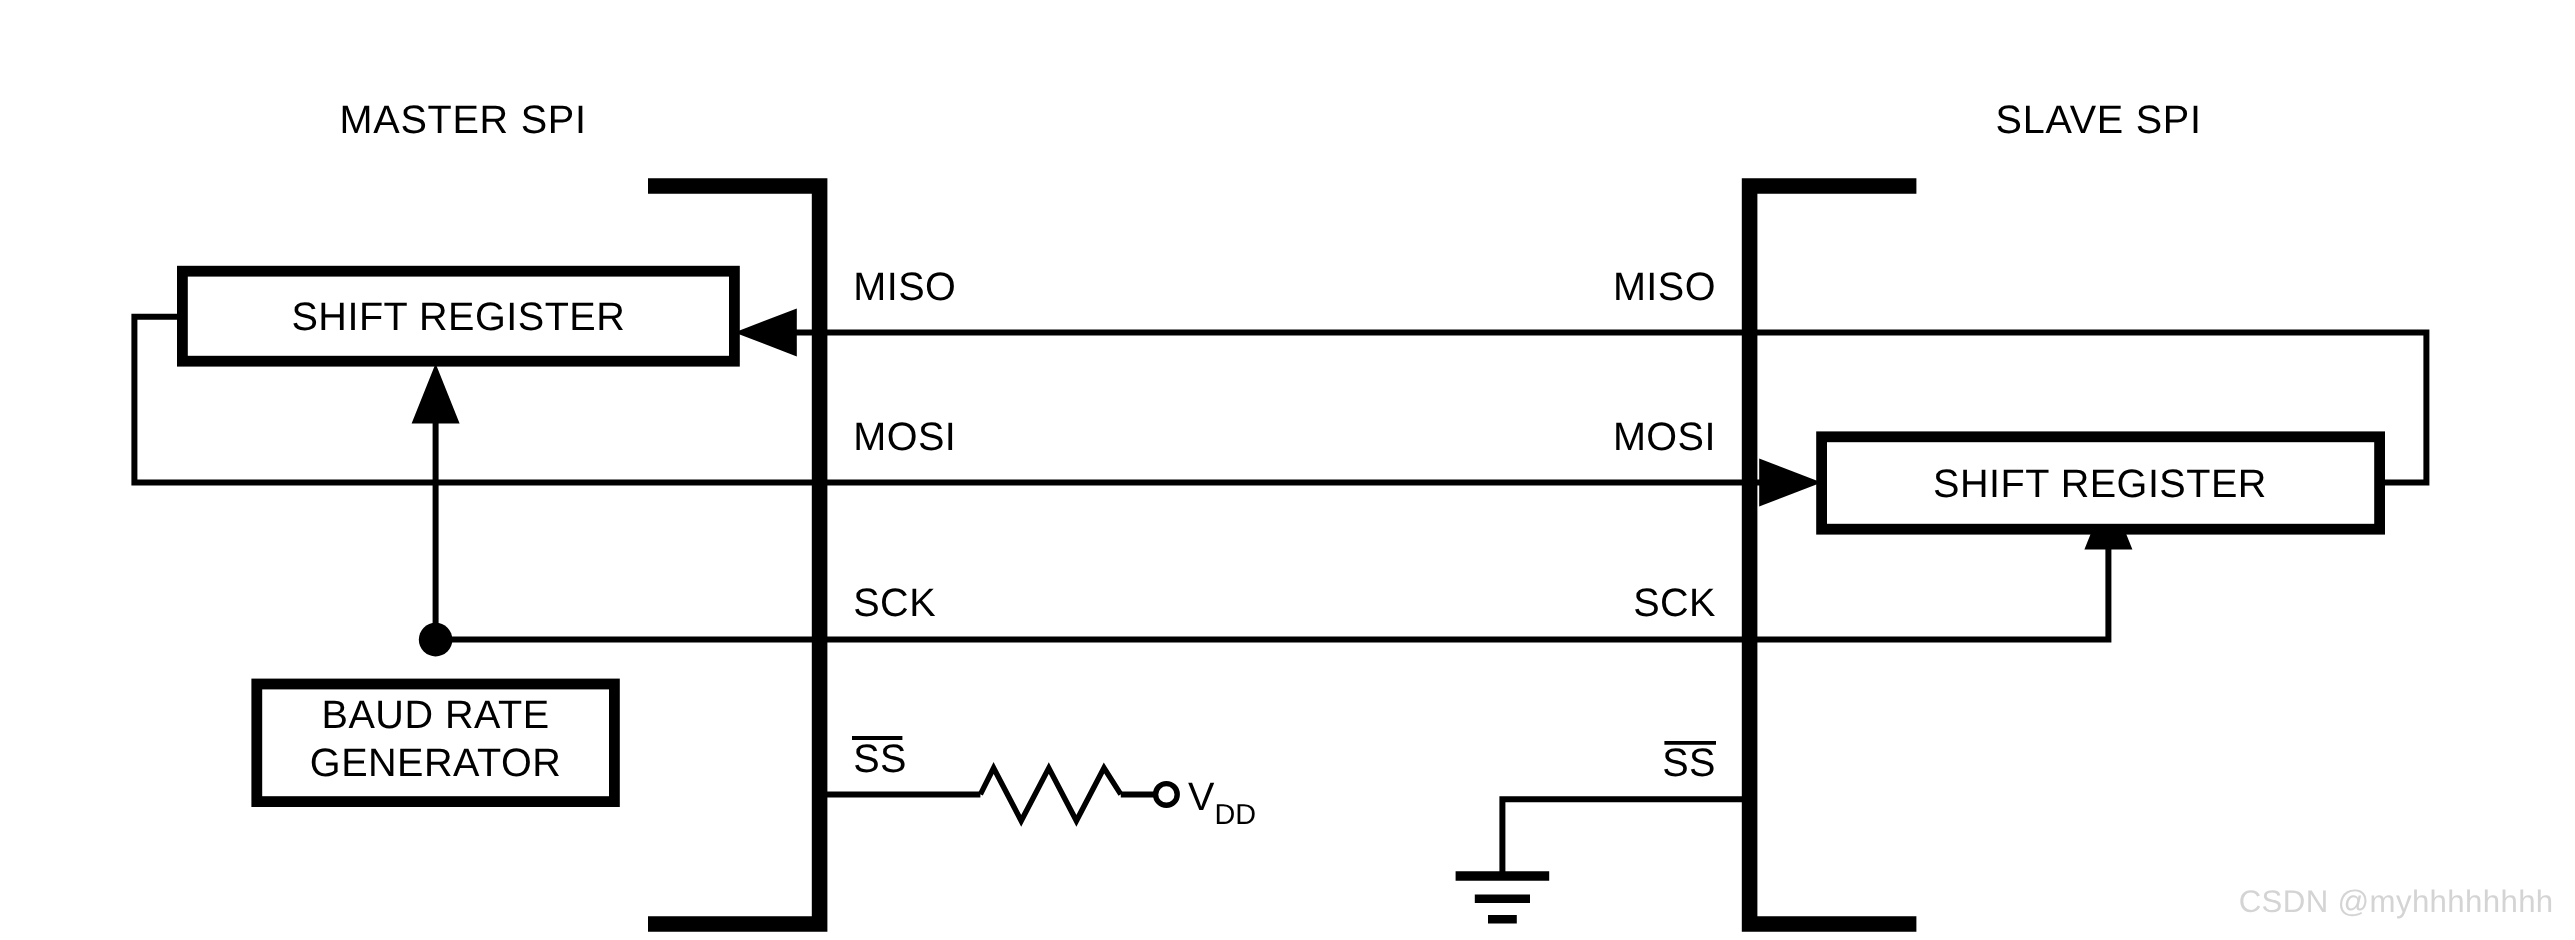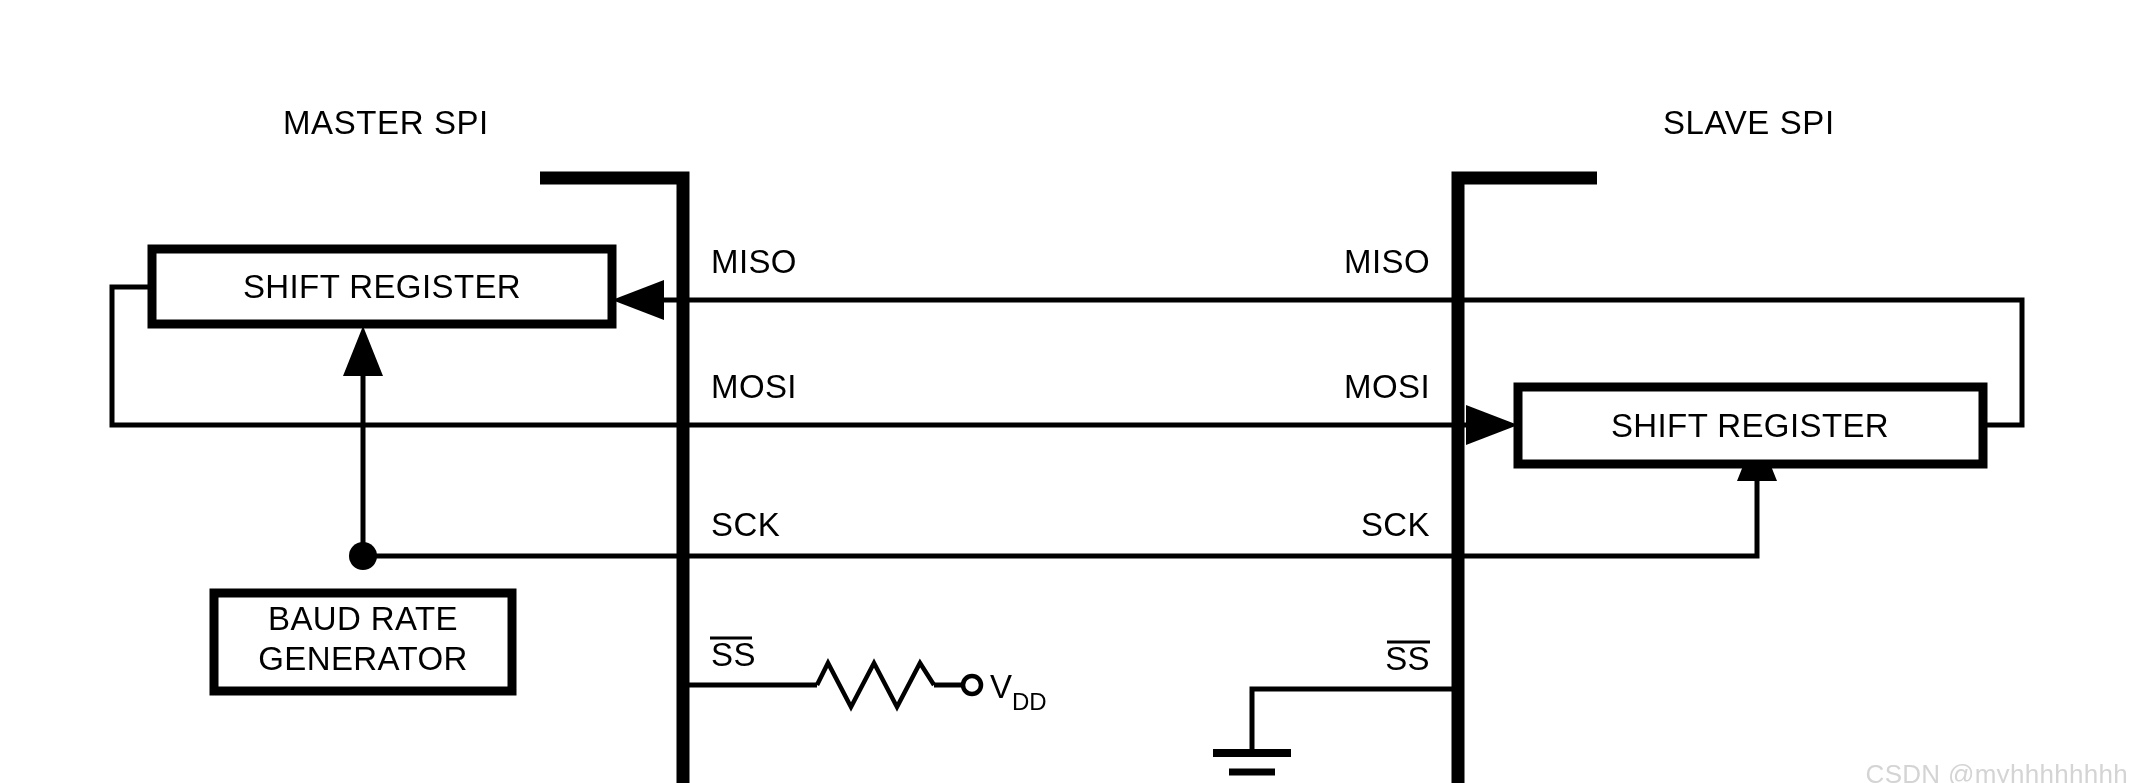--- a/index.html
+++ b/index.html
@@ -13,21 +13,20 @@
     height: 783px;
     font-family: "Liberation Sans", sans-serif;
     overflow: hidden;
     position: relative;
   }
   #diagram-root {
     position: relative;
     width: 2146px;
     height: 672px;
     background: #ffffff;
-    margin-top: 23px;
   }
   svg#spi-svg {
     display: block;
     width: 2146px;
     height: 783px;
   }
   .wire {
     stroke: #000000;
     stroke-width: 5;
     fill: none;

